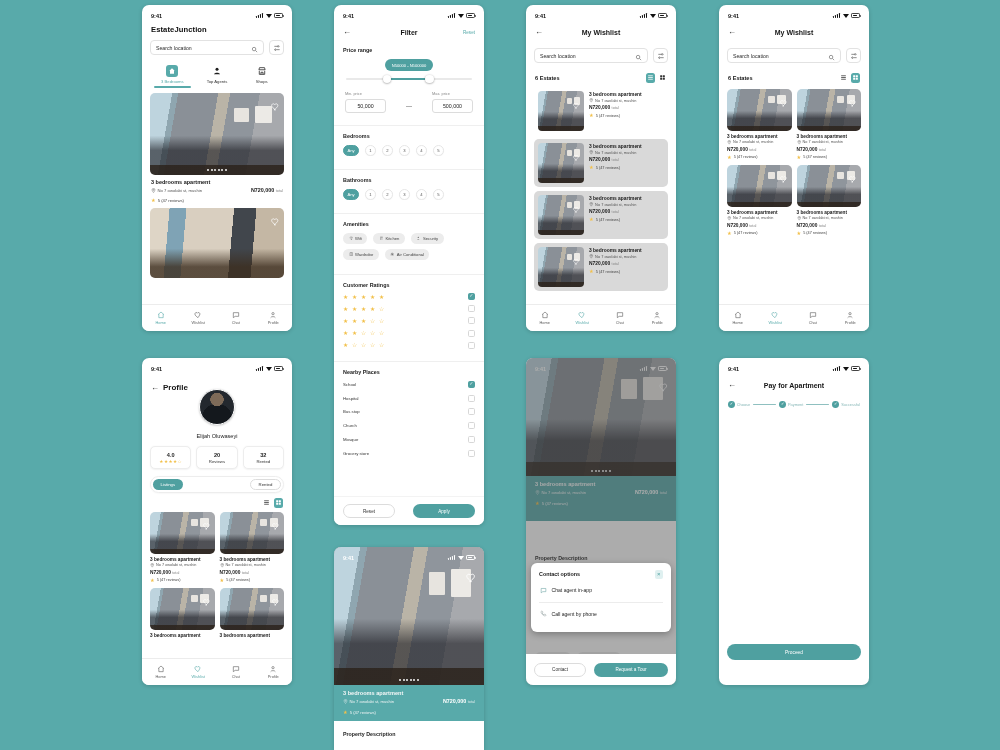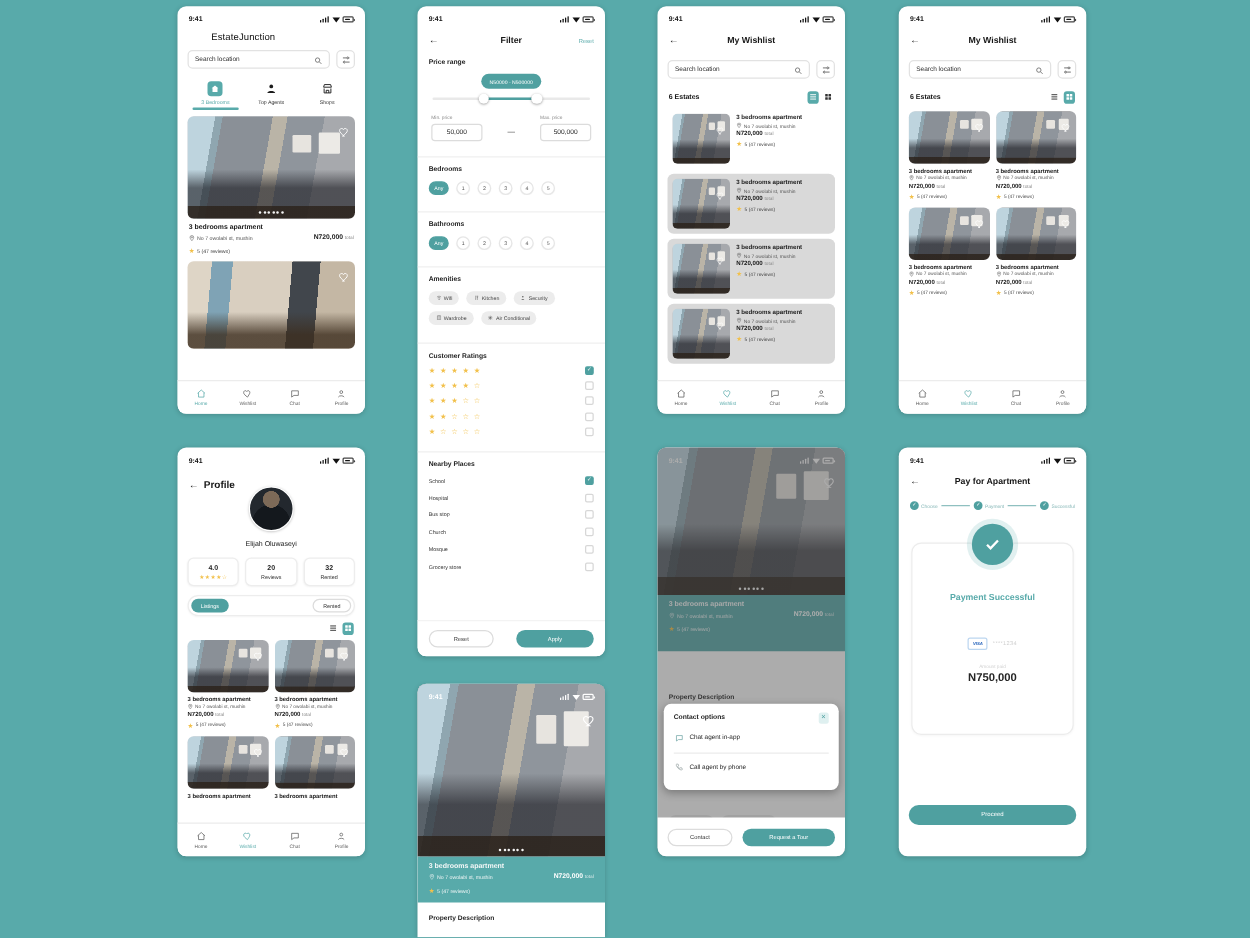--- a/index.html
+++ b/index.html
@@ -59,21 +59,21 @@
   .ni{flex:1;display:flex;flex-direction:column;align-items:center;justify-content:center;gap:1.5px;color:#5d5d5d;font-size:3.9px}
   .ni svg{width:8px;height:8px}
   .ni.active{color:#58AAAA}
   
   .tabs{display:flex;padding:6px 8px 0}
   .tab{flex:1;display:flex;flex-direction:column;align-items:center;gap:2px;font-size:4.2px;color:#333;position:relative;padding-bottom:4px}
   .tab .tico{width:12px;height:12px;display:flex;align-items:center;justify-content:center}
   .tab.active{color:#58AAAA}
   .tab.active .tico{background:#58AAAA;border-radius:3px}
   .tab.active:after{content:"";position:absolute;bottom:0;left:4px;right:4px;height:1.6px;background:#58AAAA;border-radius:1px}
-  .logo{font-size:7.6px;font-weight:400;color:#0d0d0d;padding:3px 27px 0;letter-spacing:.1px}
+  .logo{font-size:7.6px;font-weight:700;color:#0d0d0d;padding:3px 9px 0;letter-spacing:.1px}
   
   .sec-label{font-size:5.4px;font-weight:700;color:#1d1d1d;padding:0 9px}
   .divider{height:1px;background:#efefef;margin:7px 0}
   .pillval{background:#4FA0A0;color:#fff;font-size:4.1px;border-radius:7px;padding:3.5px 7px;width:max-content;margin:6px auto 3px}
   .slider{position:relative;height:10px;margin:2px 12px 0}
   .track{position:absolute;top:4.4px;left:0;right:0;height:1.6px;background:#e9e9e9;border-radius:1px}
   .trackfill{position:absolute;top:4.4px;left:31%;width:36%;height:1.6px;background:#4FA0A0}
   .handle{position:absolute;top:.8px;width:8.5px;height:8.5px;border-radius:50%;background:#fff;box-shadow:0 .5px 2px rgba(0,0,0,.4)}
   .minmax{display:flex;align-items:flex-end;justify-content:space-between;padding:7px 11px 0}
   .fld label{font-size:3.9px;color:#8a8a8a;display:block;margin-bottom:2.5px}
@@ -1112,30 +1112,16 @@
       <span class="stp">
           <span class="sdot"></span>
           <span class="slbl">Payment</span>
         </span>
       <span class="sline"></span>
       <span class="stp">
           <span class="sdot"></span>
           <span class="slbl">Successful</span>
         </span>
     </div>
-    <div class="pcard">
-      <div class="pcheck">
-          <svg viewBox="0 0 24 24" fill="none" stroke="#fff" stroke-width="3">
-            <path d="M5 12.5l4.5 4.5L19 7"></path>
-          </svg>
-        </div>
-      <div class="psucc">Payment Successful</div>
-      <div class="pcardrow">
-        <span class="visa">VISA</span>
-        <span class="pnum">****1234</span>
-      </div>
-      <div class="palabel">Amount paid</div>
-      <div class="pamount">N750,000</div>
-    </div>
     <div class="proceed">Proceed</div>
   </div>
 
 </div>
 
 </body></html>

